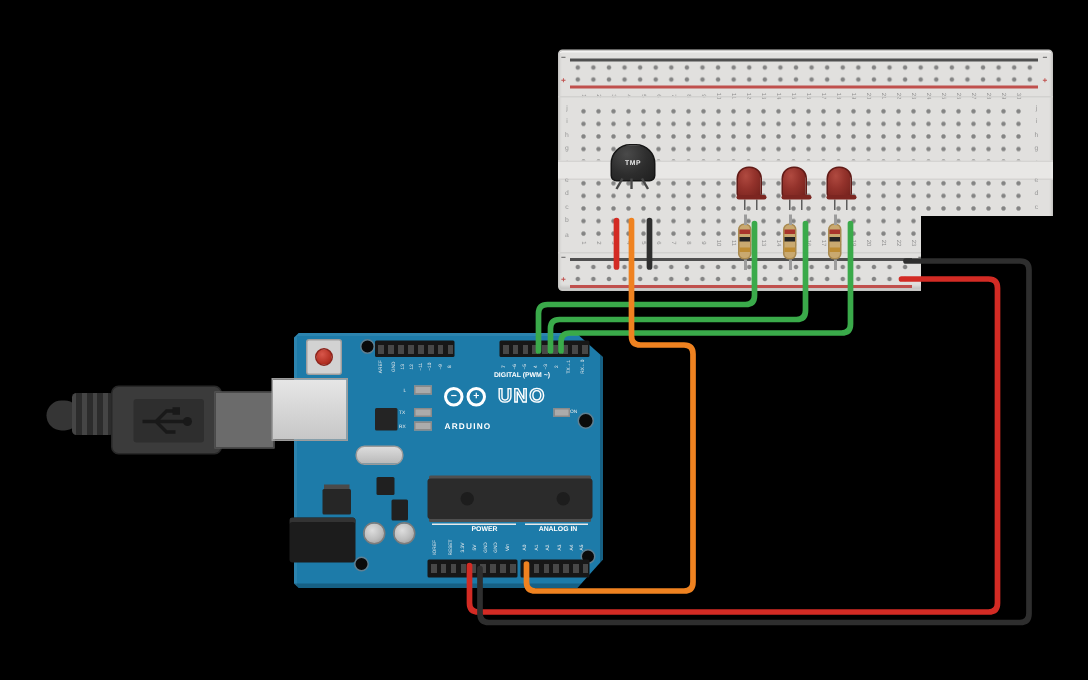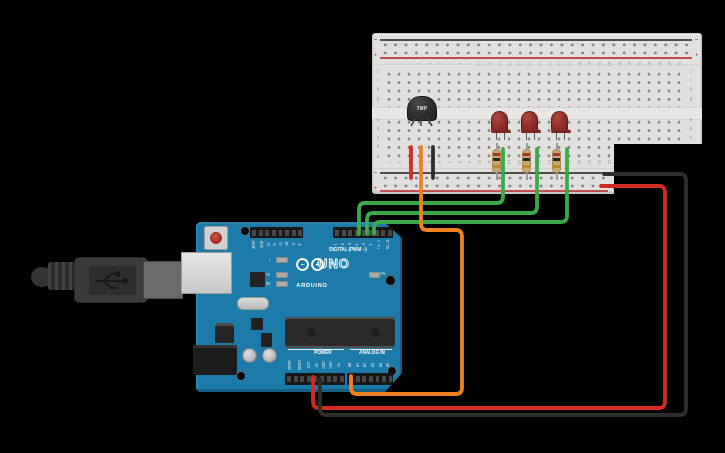--- a/index.html
+++ b/index.html
@@ -293,21 +293,21 @@
   <div class="abs tinylab" style="left:266px;top:281.5px;">RX</div>
   <div class="abs smd-bar" style="left:276px;top:281px;"></div>
 
   <div class="abs logo-circle" style="left:296px;top:258px;">
       <span>−</span>
     </div>
   <div class="abs logo-circle" style="left:311px;top:258px;">
       <span>+</span>
     </div>
   <div class="abs bigtext" style="left:292px;top:282px;width:40px;font-size:5.5px;letter-spacing:.8px;text-align:center;">ARDUINO</div>
-  <div class="abs" id="uno-text" style="left:318px;top:256px;">UNO</div>
+  <div class="abs" id="uno-text" style="left:332px;top:256px;">UNO</div>
   <div class="abs smd-bar" style="left:369px;top:272px;width:9px;"></div>
   <div class="abs tinylab" style="left:380px;top:271.5px;">ON</div>
 
   <div class="abs mhole" style="left:240px;top:226px;width:10px;height:10px;"></div>
   <div class="abs mhole" style="left:385px;top:275px;width:11px;height:11px;"></div>
   <div class="abs mhole" style="left:387px;top:366px;width:10px;height:10px;"></div>
   <div class="abs mhole" style="left:236px;top:371px;width:10px;height:10px;"></div>
 
   <div class="abs" style="left:237px;top:297px;width:32px;height:13px;background:linear-gradient(#dcdcdc,#b9b9b9);border:1px solid #999;border-radius:6px;box-sizing:border-box;"></div>
   <div class="abs" style="left:250px;top:272px;width:15px;height:15px;background:#242424;border-radius:1px;"></div>

